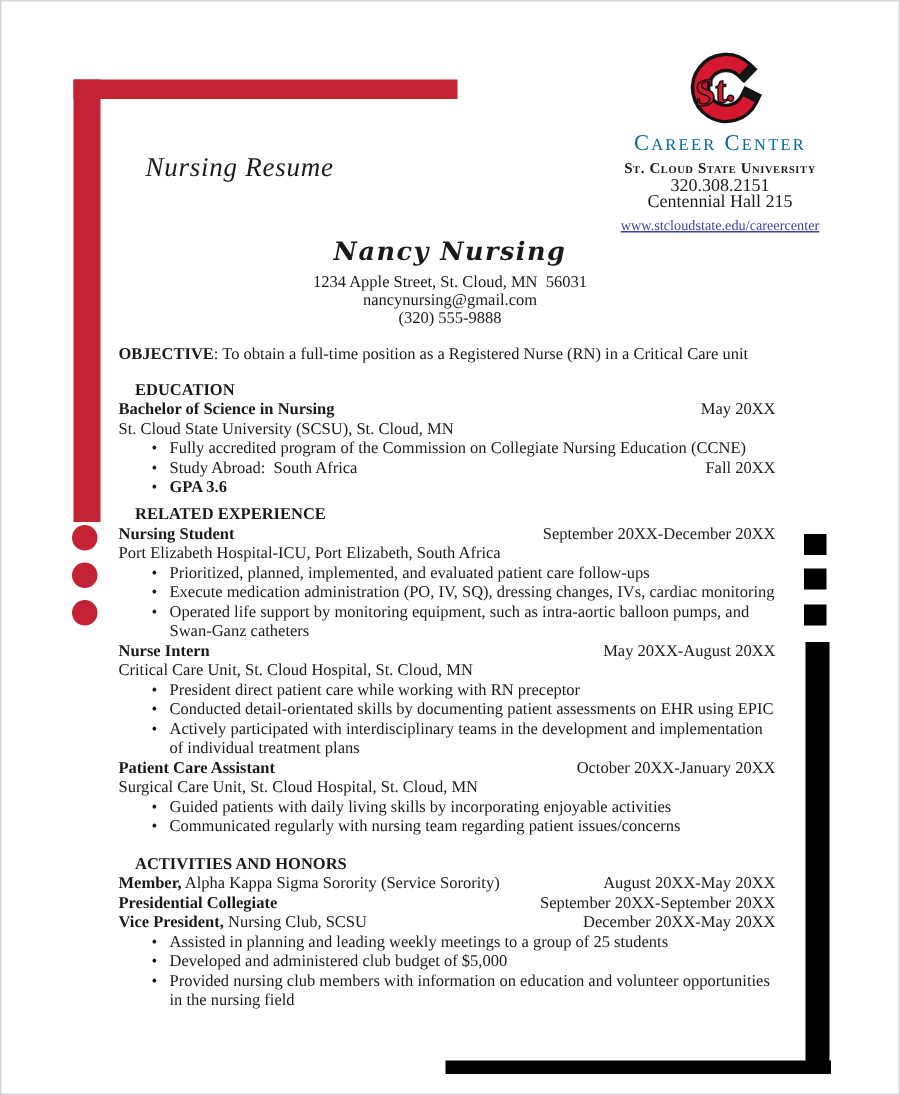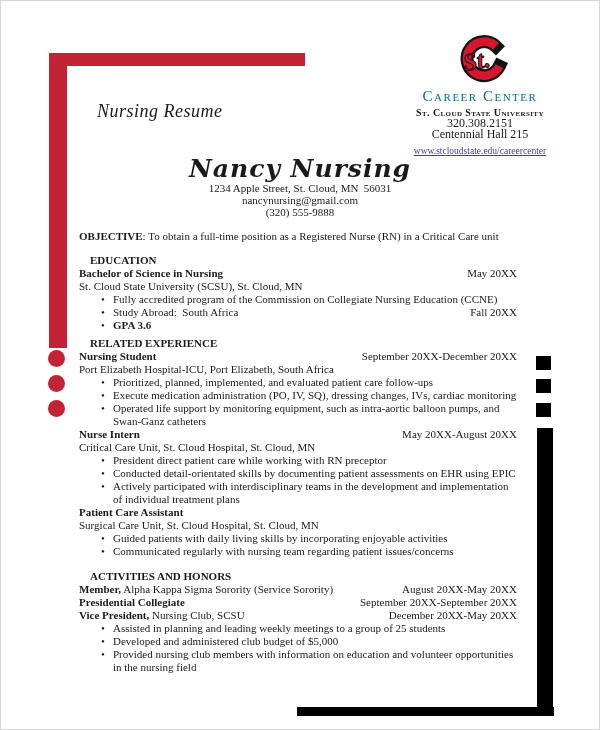--- a/index.html
+++ b/index.html
@@ -24,21 +24,21 @@
   
   .cc-block{position:absolute;left:398px;top:33px;width:162px;text-align:center;}
   .cc-logo{display:block;margin:0 auto 2px auto;}
   .cc-title{font-variant:small-caps;font-size:15px;letter-spacing:1.5px;color:#0369a1;}
   .cc-univ{font-variant:small-caps;font-weight:bold;font-size:10px;letter-spacing:.4px;margin-top:2px;}
   .cc-line{font-size:12px;line-height:11px;}
   .cc-link{font-size:9.5px;line-height:11px;color:var(--link-blue,#3e3ead);text-decoration:underline;display:inline-block;cursor:pointer;}
 
   
   .person{position:absolute;left:0;top:154px;width:100%;text-align:center;}
-  .person-name{font-family:"DejaVu Serif","Liberation Serif",serif;font-style:italic;font-weight:bold;font-size:25px;line-height:27px;letter-spacing:1px;}
+  .person-name{font-family:"DejaVu Serif","Liberation Serif",serif;font-style:italic;font-weight:bold;font-size:17px;line-height:27px;letter-spacing:1px;}
   .person-line{font-size:11px;line-height:12px;}
 
   
   .content{position:absolute;left:78px;top:229px;width:438px;font-size:11px;line-height:13px;}
   .b{font-weight:bold;}
   .objective{margin:0 0 11px 0;}
   .sec-h{font-weight:bold;margin-left:11px;}
   .row{display:flex;align-items:baseline;}
   .row .t{flex:1;}
   .date{white-space:nowrap;padding-left:8px;}
@@ -161,20 +161,21 @@
           </div>
         <div class="bullet">
             <span class="bm"></span>
             <span class="bt">Actively participated with interdisciplinary teams in the development and implementation of individual treatment plans</span>
           </div>
       </div>
 
       <div class="job">
         <div class="row">
           <span class="t b">Patient Care Assistant</span>
+          <span class="date">October 20XX-January 20XX</span>
         </div>
         <div class="row">
             <span class="t">Surgical Care Unit, St. Cloud Hospital, St. Cloud, MN</span>
           </div>
         <div class="bullet">
             <span class="bm"></span>
             <span class="bt">Guided patients with daily living skills by incorporating enjoyable activities</span>
           </div>
         <div class="bullet">
             <span class="bm"></span>

